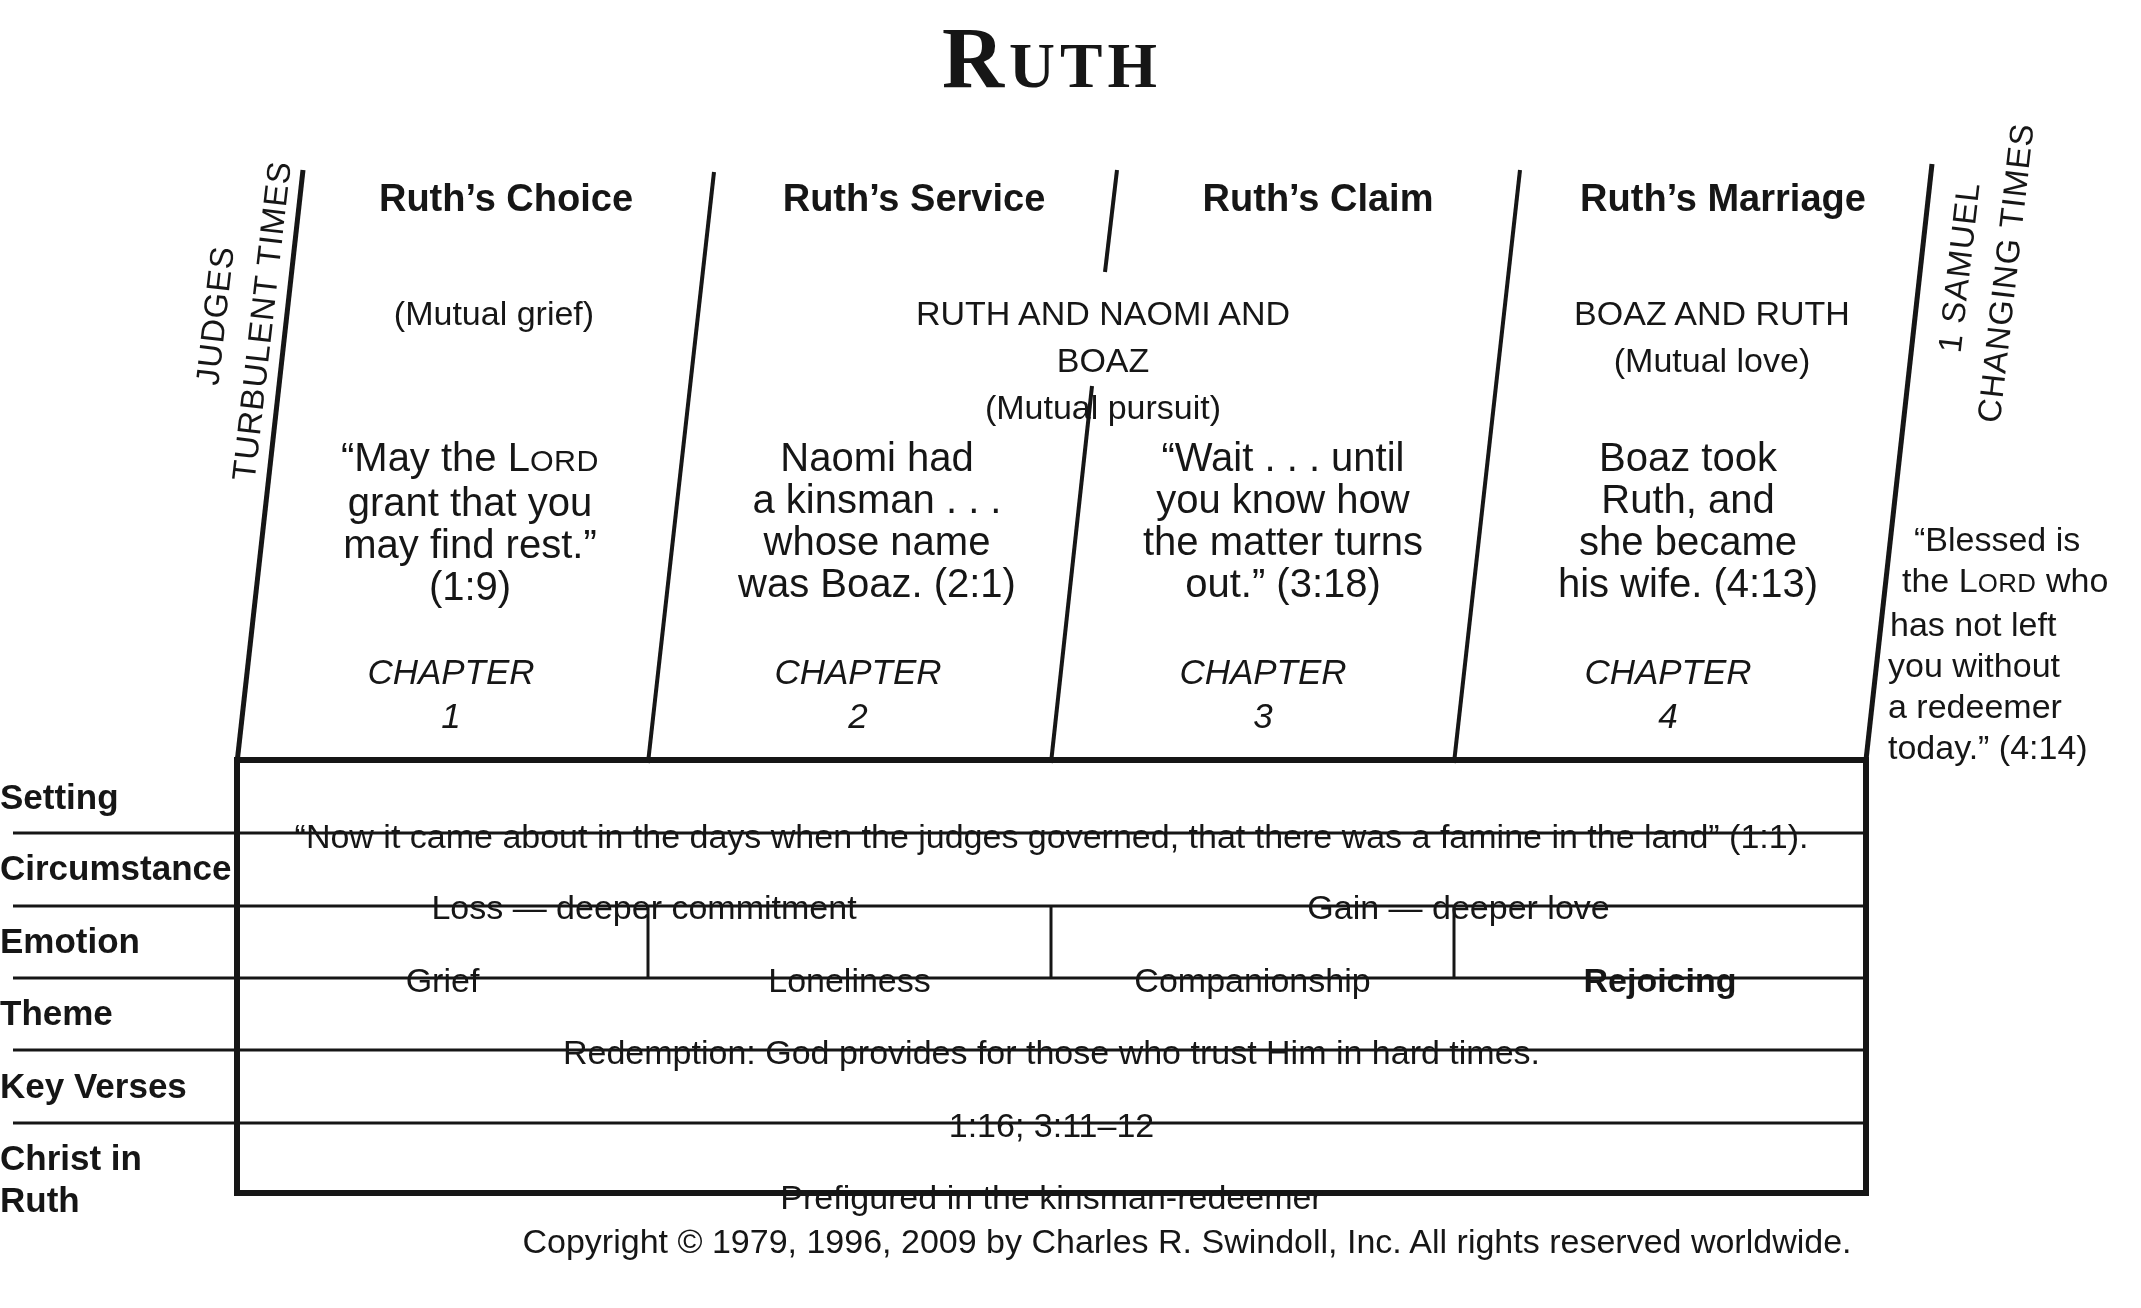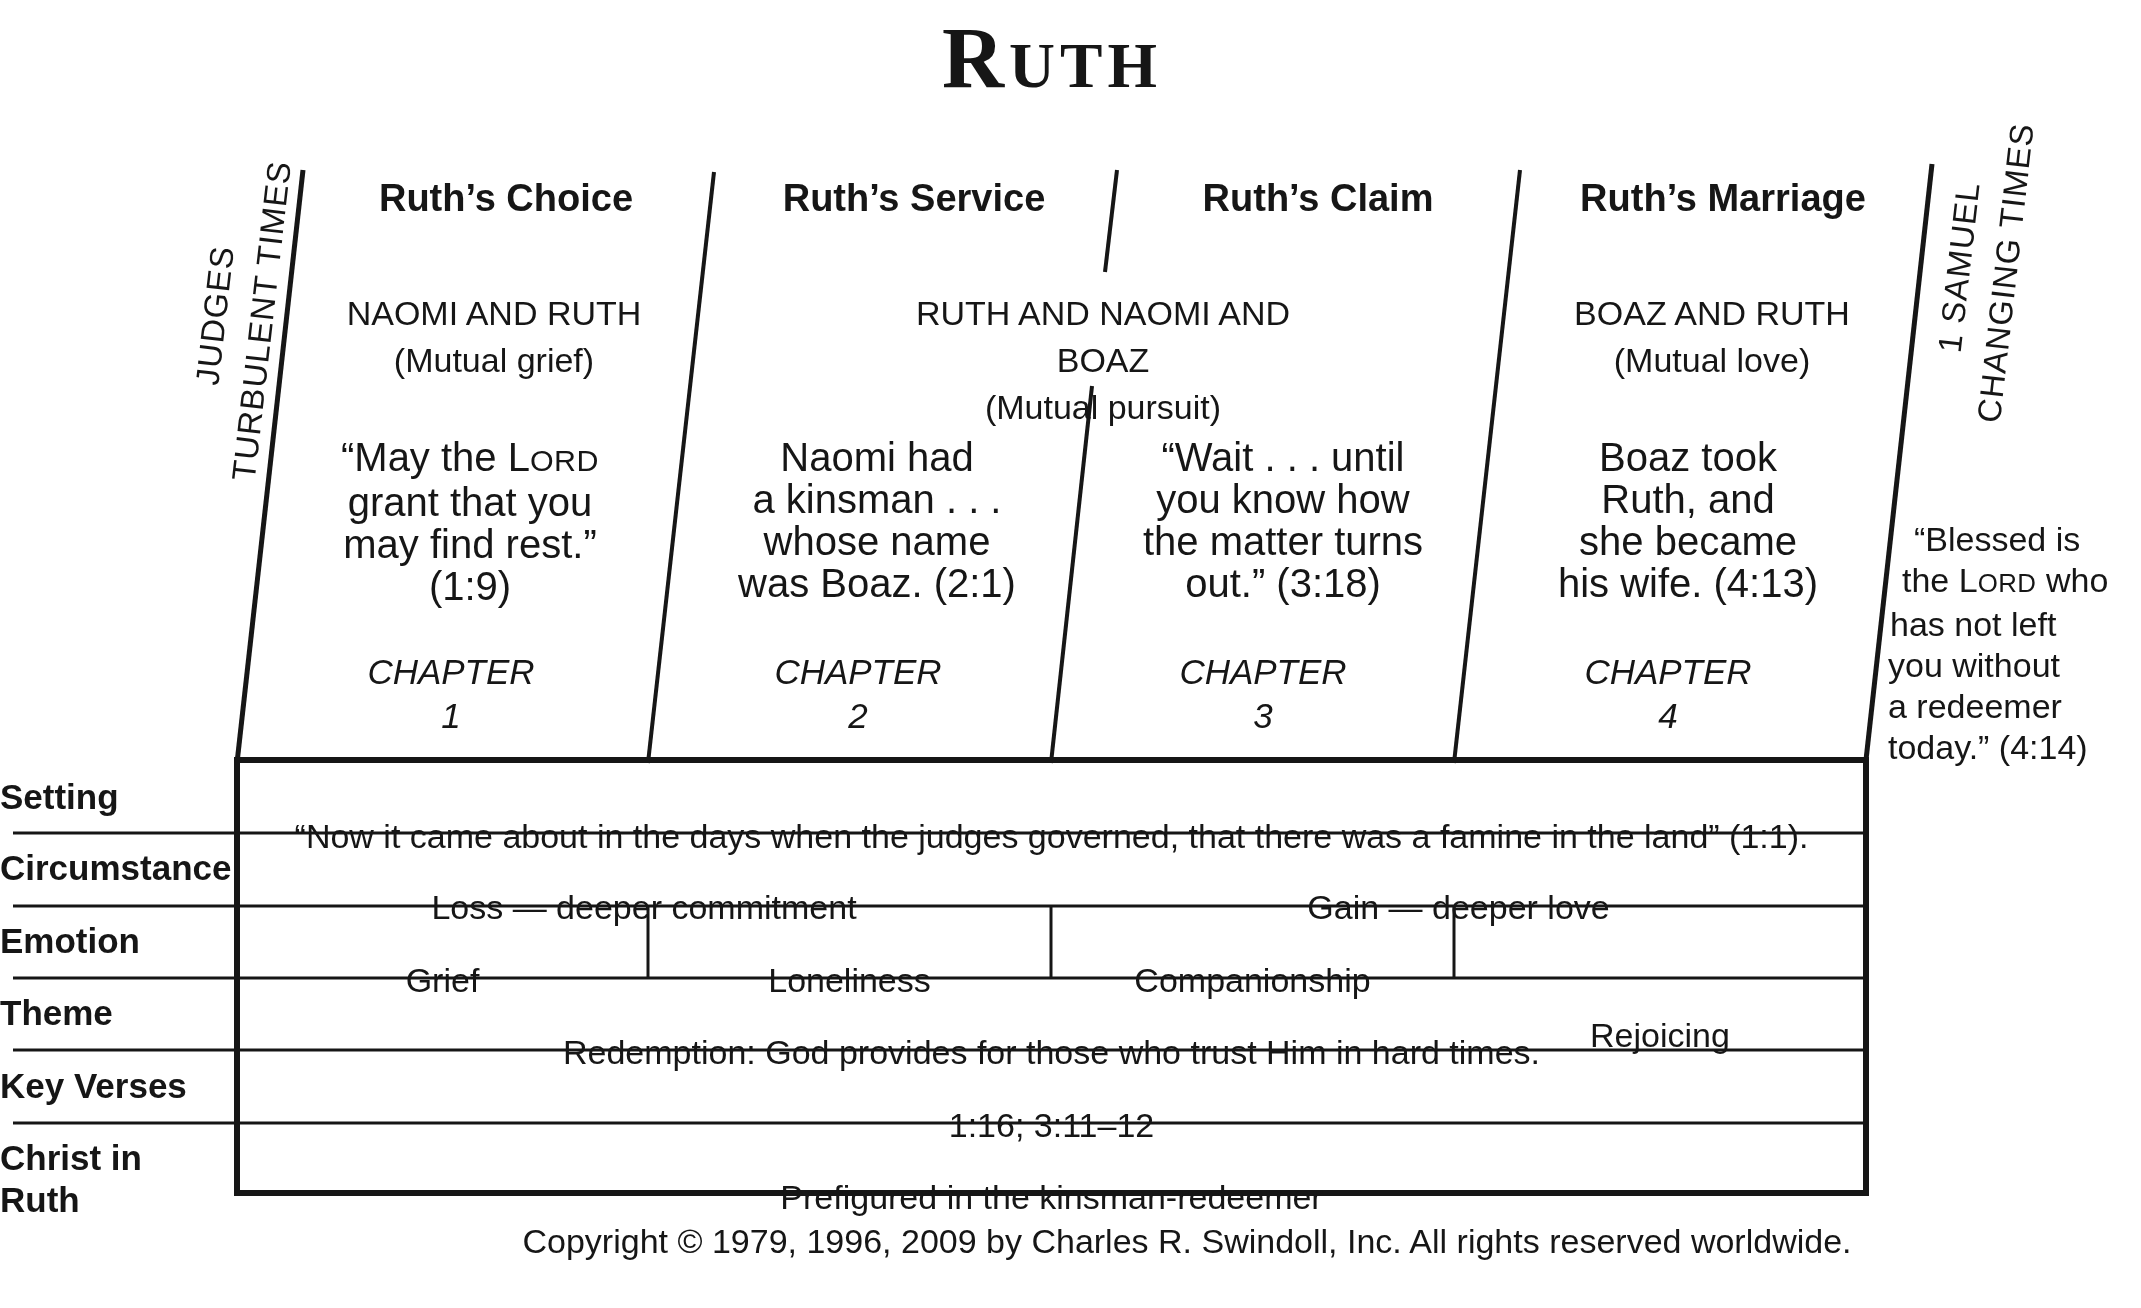--- a/index.html
+++ b/index.html
@@ -80,21 +80,20 @@
     <div>1 SAMUEL</div>
     <div>CHANGING TIMES</div>
   </div>
 
   <div class="abs ctr col-header" style="left:296px;">Ruth’s Choice</div>
   <div class="abs ctr col-header" style="left:704px;">Ruth’s Service</div>
   <div class="abs ctr col-header" style="left:1108px;">Ruth’s Claim</div>
   <div class="abs ctr col-header" style="left:1513px;">Ruth’s Marriage</div>
 
   <div class="abs ctr subject" style="left:294px; width:400px;">
-    <div>NAOMI AND RUTH</div>
     <div>(Mutual grief)</div>
   </div>
   <div class="abs ctr subject" style="left:873px; width:460px;">
     <div>RUTH AND NAOMI AND BOAZ</div>
     <div>(Mutual pursuit)</div>
   </div>
   <div class="abs ctr subject" style="left:1512px; width:400px;">
     <div>BOAZ AND RUTH</div>
     <div>(Mutual love)</div>
   </div>
@@ -158,21 +157,21 @@
   <div class="abs row-label" style="top:1137px;">Christ in Ruth</div>
 
   <div class="abs ctr cell" style="left:237px; top:776px; width:1629px;">“Now it came about in the days when the judges governed, that there was a famine in the land” (1:1).</div>
 
   <div class="abs ctr cell" style="left:1051px; top:847px; width:815px;">Gain — deeper love</div>
   <div class="abs ctr cell" style="left:237px;  top:847px; width:814px;">Loss — deeper commitment</div>
 
   <div class="abs ctr cell" style="left:237px;  top:920px; width:411px;">Grief</div>
   <div class="abs ctr cell" style="left:648px;  top:920px; width:403px;">Loneliness</div>
   <div class="abs ctr cell" style="left:1051px; top:920px; width:403px;">Companionship</div>
-  <div class="abs ctr cell" style="left:1454px; top:975px; width:412px;">Rejoicing</div>
+  <div class="abs ctr cell" style="left:1454px; top:920px; width:412px;font-weight:bold;">Rejoicing</div>
 
   <div class="abs ctr cell" style="left:237px; top:992px;  width:1629px;">Redemption: God provides for those who trust Him in hard times.</div>
   <div class="abs ctr cell" style="left:237px; top:1065px; width:1629px;">1:16; 3:11–12</div>
   <div class="abs ctr cell" style="left:237px; top:1137px; width:1629px;">Prefigured in the kinsman-redeemer</div>
 
   <div class="abs copyright">Copyright © 1979, 1996, 2009 by Charles R. Swindoll, Inc. All rights reserved worldwide.</div>
 
 </div>
 
 </body></html>

